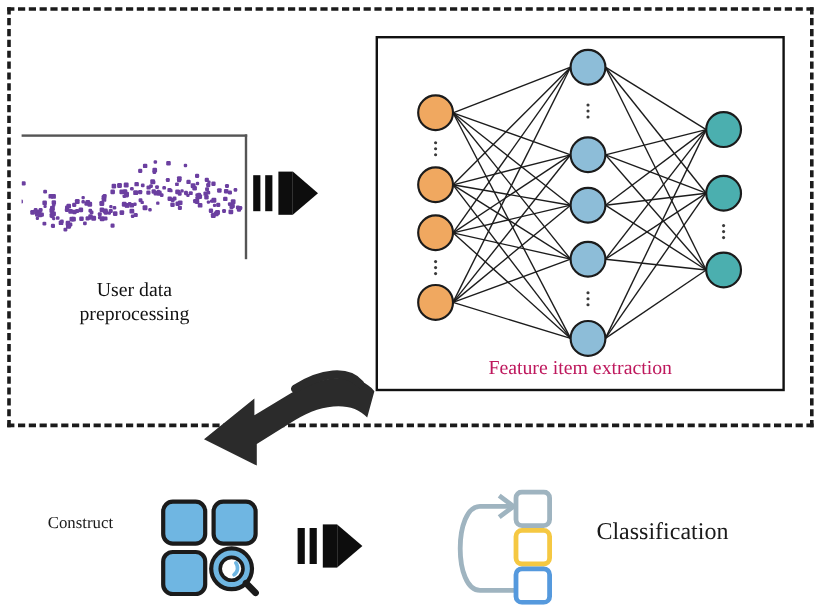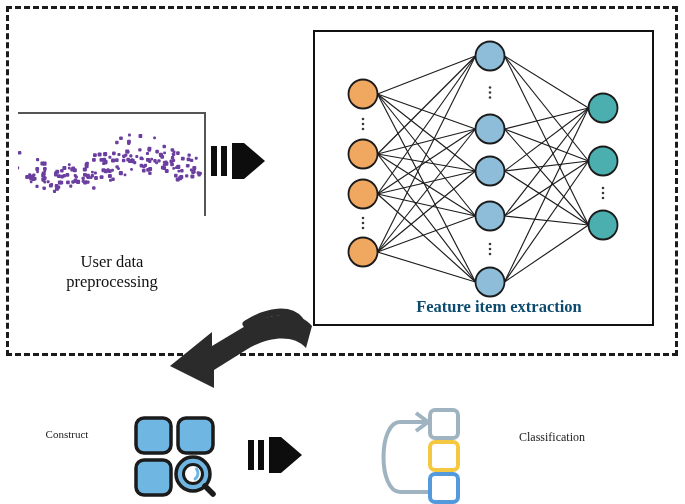--- a/index.html
+++ b/index.html
@@ -21,41 +21,41 @@
   .scatter-svg{position:absolute;left:0;top:0;}
 
   
   .blockarrow{position:absolute;}
   .blockarrow .bar{position:absolute;background:#0d0d0d;}
   .blockarrow .head{position:absolute;width:0;height:0;
      border-top:18px solid transparent;border-bottom:18px solid transparent;}
 
   
   .caption{position:absolute;text-align:center;line-height:1.22;
-           font-family:"Liberation Serif",serif;color:#121212;margin-top:20px;}
+           font-family:"Liberation Serif",serif;color:#121212;}
 
   
   .nn-panel{position:absolute;left:313px;top:30px;width:341px;height:296px;
             border:2.5px solid #111;box-sizing:border-box;background:#fff;}
   .nn-svg{position:absolute;left:0;top:0;}
-  .nn-caption{position:absolute;left:313px;top:297px;width:372px;text-align:center;
-              font-size:16.5px;color:#0c4a6e;font-weight:bold;}
+  .nn-caption{position:absolute;left:313px;top:297px;width:341px;text-align:center;
+              font-size:16.5px;color:#be185d;}
 
   
   .curve-arrow{position:absolute;left:150px;top:308px;}
 
   
   .clf-icon{position:absolute;left:132px;top:414px;width:86px;height:86px;}
   .clf-label{position:absolute;left:6px;top:428px;width:122px;text-align:center;
-             font-size:11px;line-height:1.25;}
+             font-size:14px;line-height:1.25;}
 
   
   .out-stack{position:absolute;left:372px;top:408px;width:100px;height:96px;}
   .out-label{position:absolute;left:452px;top:430px;width:200px;
-             font-size:12px;line-height:1.3;text-align:center;}
+             font-size:20px;line-height:1.3;text-align:center;}
 </style>
 </head>
 <body>
 
 <div id="stage">
 
   <div class="dashed-region"></div>
 
   <div class="scatter-wrap">
     <div class="scatter-top-rule"></div>

